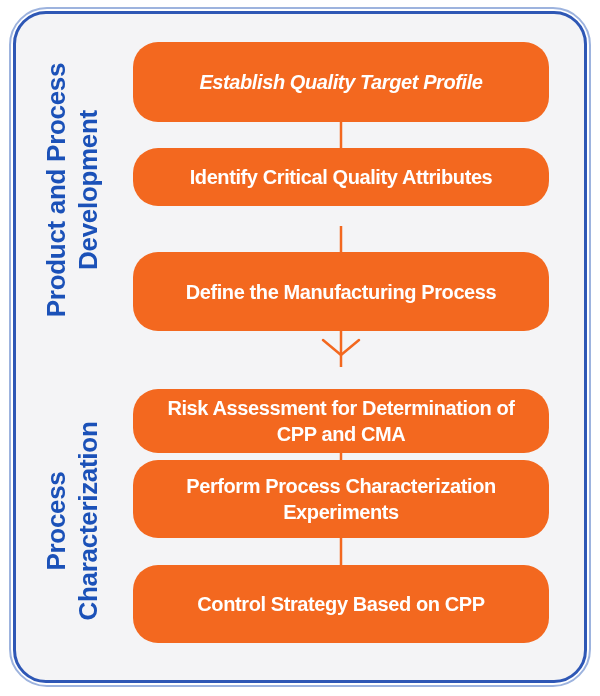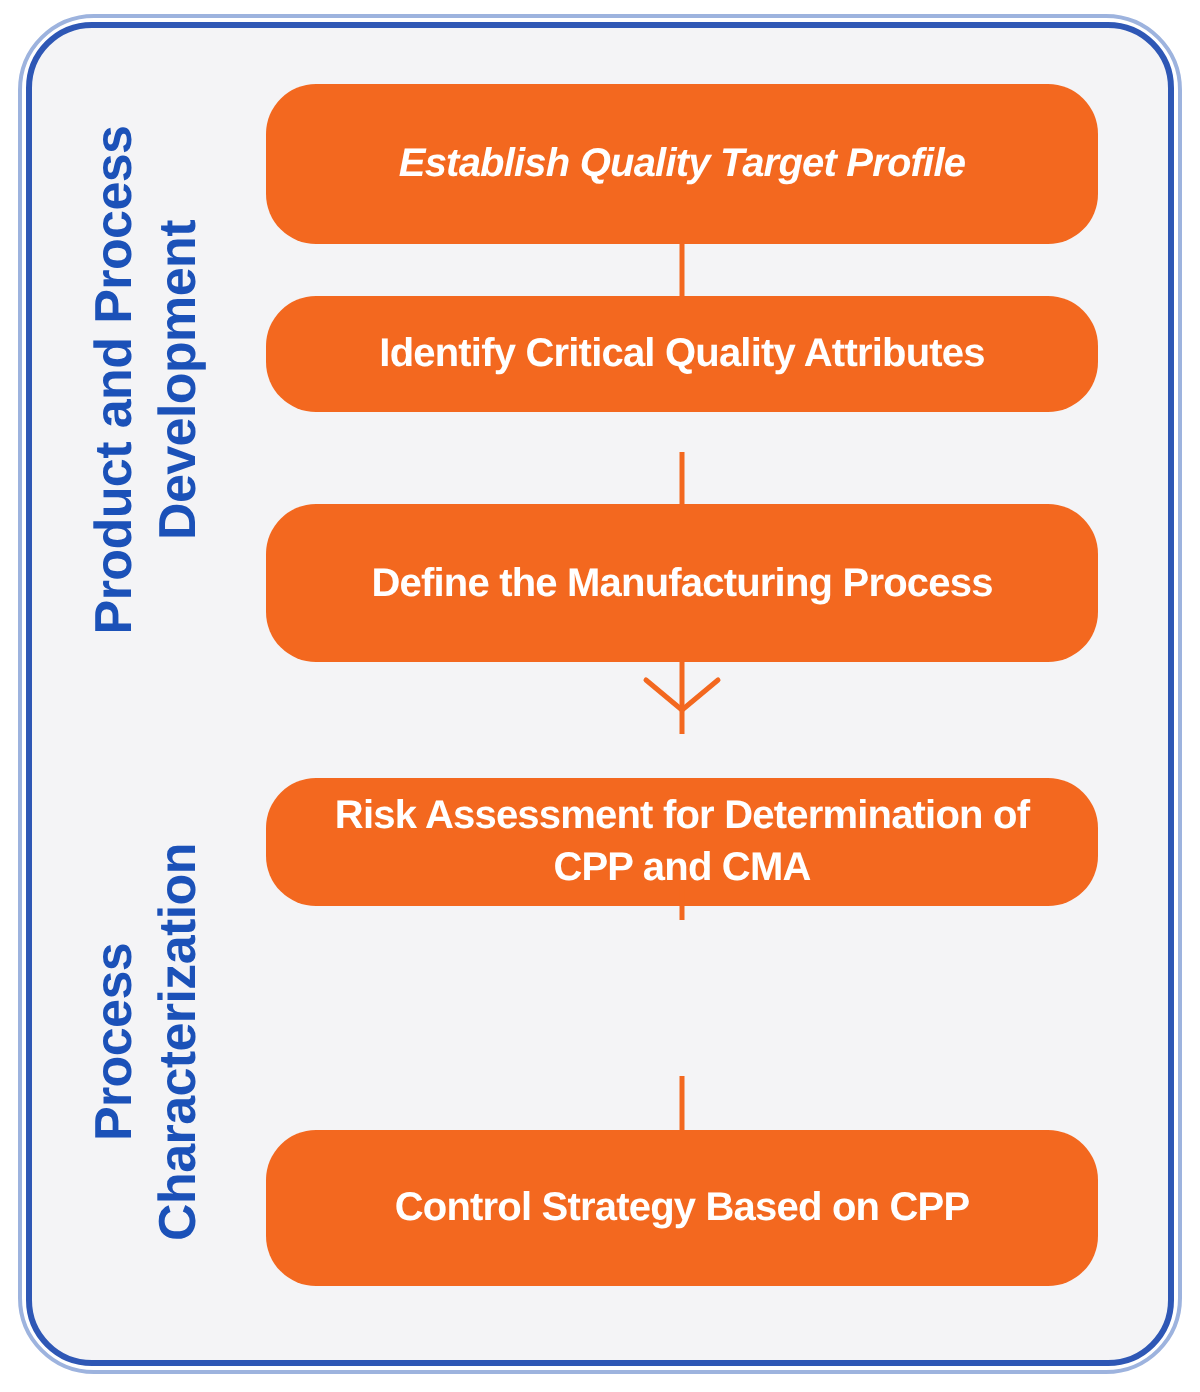--- a/index.html
+++ b/index.html
@@ -100,20 +100,23 @@
   </div>
   <div class="step b2">
     <span>Identify Critical Quality Attributes</span>
   </div>
   <div class="step b3">
     <span>Define the Manufacturing Process</span>
   </div>
   <div class="step b4">
     <span>Risk Assessment for Determination of CPP and CMA</span>
   </div>
+  <div class="step b5">
+    <span>Perform Process Characterization Experiments</span>
+  </div>
   <div class="step b6">
     <span>Control Strategy Based on CPP</span>
   </div>
 
   <svg class="connectors" viewBox="0 0 600 696" xmlns="http://www.w3.org/2000/svg">
     <line x1="341" y1="122" x2="341" y2="148" stroke="#f3681f" stroke-width="2.5"></line>
     <line x1="341" y1="226" x2="341" y2="252" stroke="#f3681f" stroke-width="2.5"></line>
     <line x1="341" y1="331" x2="341" y2="367" stroke="#f3681f" stroke-width="2.5"></line>
     <polyline points="323,340 341,355 359,340" fill="none" stroke="#f3681f" stroke-width="2.5" stroke-linecap="round" stroke-linejoin="round"></polyline>
     <line x1="341" y1="443" x2="341" y2="460" stroke="#f3681f" stroke-width="2.5"></line>

